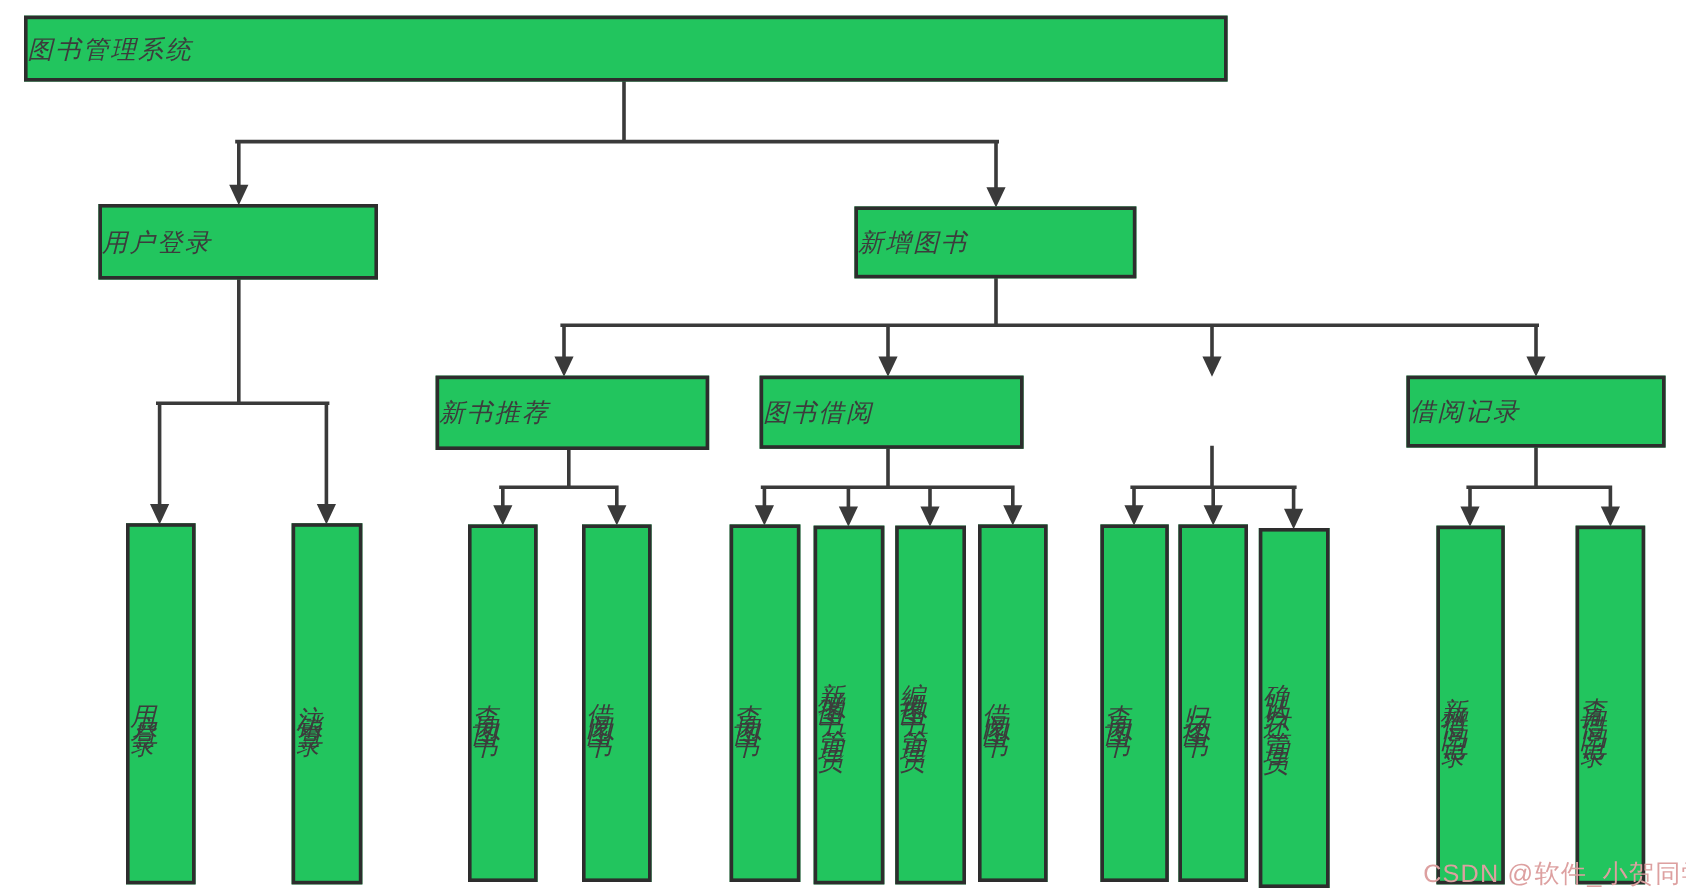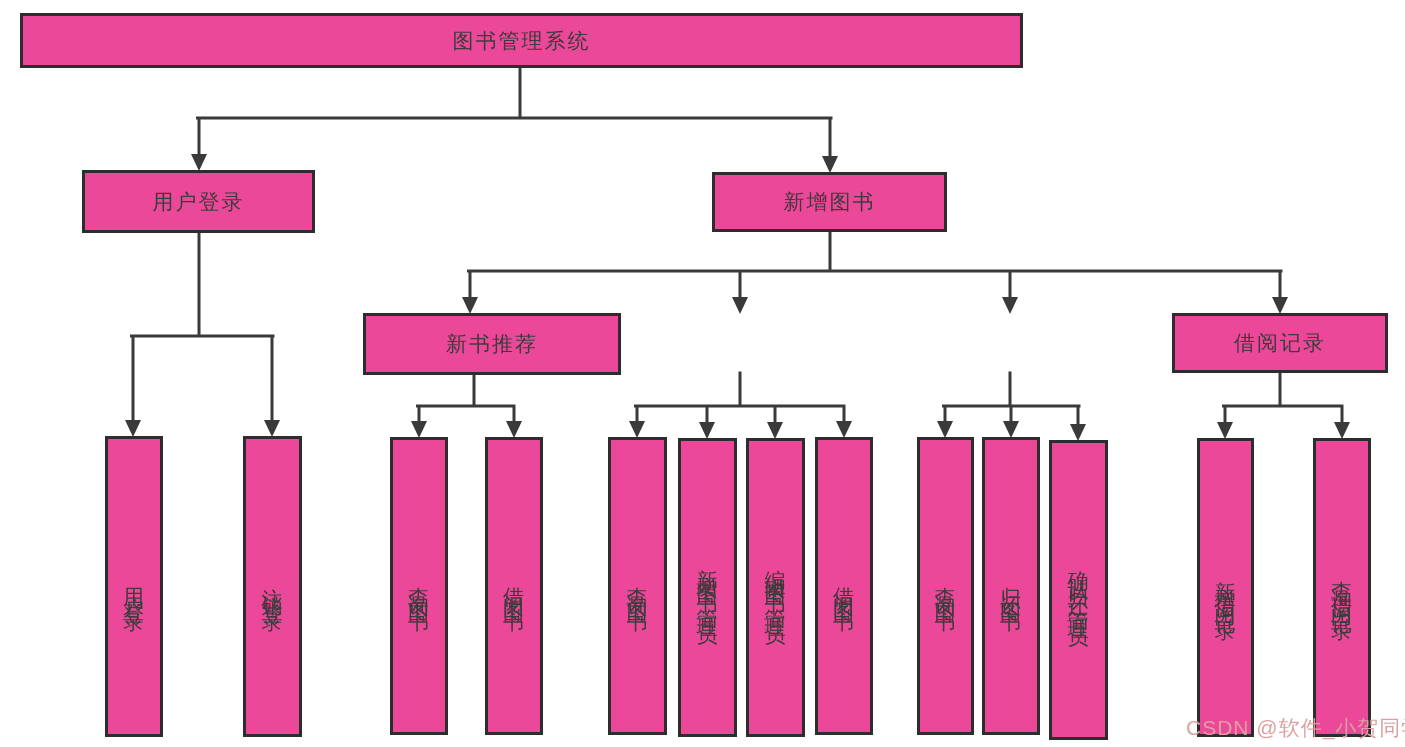--- a/index.html
+++ b/index.html
@@ -4,23 +4,24 @@
 <style>
   :root{
     --line:#3a3a3a; --border:#2d2d2d; --text:#3c3c3c; --wm:#dda0a0;
   }
   html,body{margin:0;padding:0;background:#fff;}
   #canvas{
     position:relative; width:1405px; height:747px; background:#ffffff;
     overflow:hidden; font-family:"Liberation Sans","DejaVu Sans",sans-serif;
   }
   .node{
-    position:absolute; box-sizing:border-box; background:#ec4899;
-    border:3px solid var(--border); display:flex; align-items:center; justify-content:center;
+    position:absolute; box-sizing:border-box; background:#22c55e;
+    border:3px solid var(--border); display:flex; align-items:center; 
     color:var(--text);
+    font-style:italic;
   }
   .hbox .lbl{
     font-size:21px; letter-spacing:2px; white-space:nowrap; color:var(--text);
   }
   .vbox .lbl{
     writing-mode:vertical-rl; font-size:21px; letter-spacing:8px; color:var(--text);
     line-height:1;
   }
   #connectors{position:absolute; left:0; top:0; pointer-events:none;}
   #watermark{
@@ -57,22 +58,25 @@
     <span class="lbl">图书管理系统</span>
   </div>
 
   <div class="node hbox" style="left:82px;top:170px;width:233px;height:63px">
     <span class="lbl">用户登录</span>
   </div>
   <div class="node hbox" style="left:712px;top:172px;width:235px;height:60px">
     <span class="lbl">新增图书</span>
   </div>
 
-  <div class="node hbox" style="left:363px;top:313px;width:258px;height:62px">
+  <div class="node hbox" style="left:363px;top:313px;width:228px;height:62px">
     <span class="lbl">新书推荐</span>
+  </div>
+  <div class="node hbox" style="left:633px;top:313px;width:220px;height:61px">
+    <span class="lbl">图书借阅</span>
   </div>
   <div class="node hbox" style="left:1172px;top:313px;width:216px;height:60px">
     <span class="lbl">借阅记录</span>
   </div>
 
   <div class="node vbox" style="left:105px;top:436px;width:58px;height:301px">
     <span class="lbl">用户登录</span>
   </div>
   <div class="node vbox" style="left:243px;top:436px;width:59px;height:301px">
     <span class="lbl">注销登录</span>

